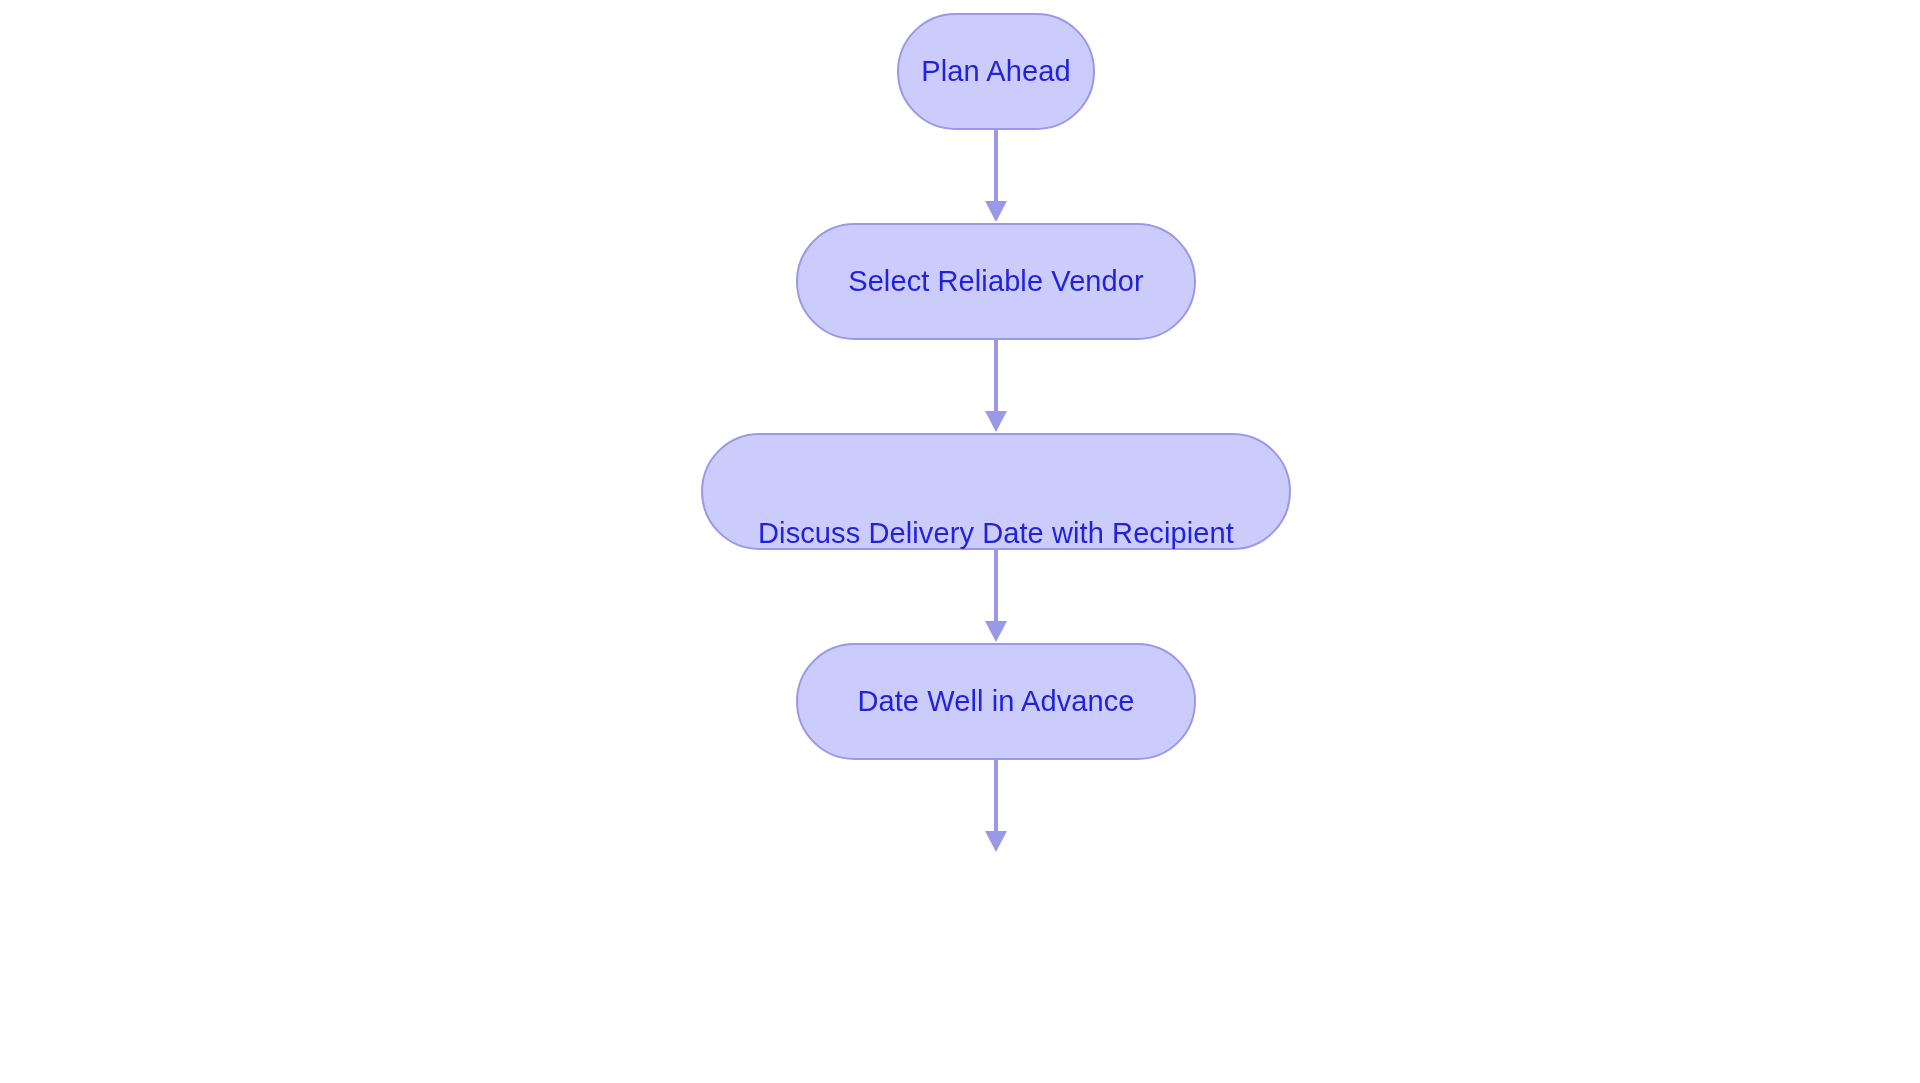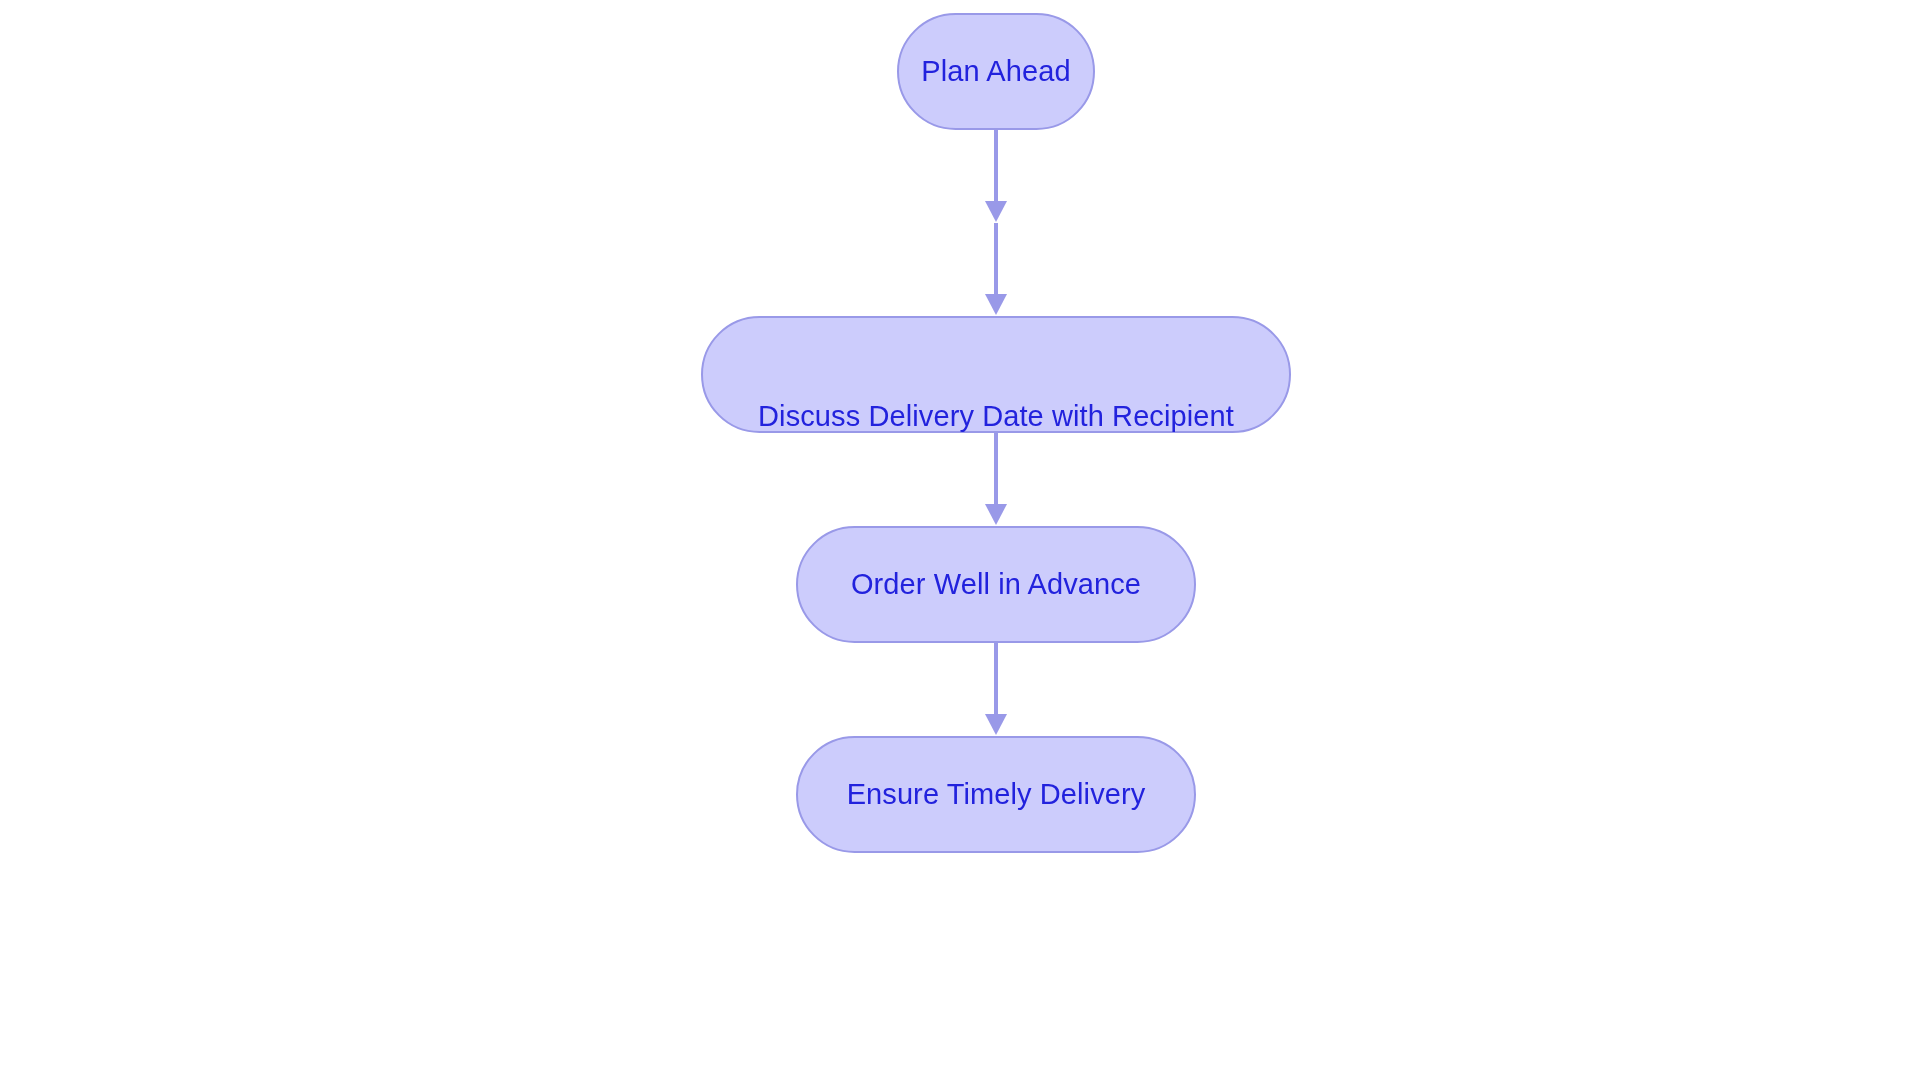--- a/index.html
+++ b/index.html
@@ -102,42 +102,42 @@
 
     <div class="flow-node w-n0">
       <span class="flow-node-label">Plan Ahead</span>
     </div>
 
     <div class="flow-connector">
       <span class="conn-line"></span>
       <span class="conn-head"></span>
     </div>
 
+    <div class="flow-node w-n1">
+      <span class="flow-node-label">Select Reliable Vendor</span>
+    </div>
 
     <div class="flow-connector">
       <span class="conn-line"></span>
       <span class="conn-head"></span>
     </div>
 
     <div class="flow-node w-n2">
       <span class="flow-node-label">Discuss Delivery Date with Recipient</span>
     </div>
 
     <div class="flow-connector">
       <span class="conn-line"></span>
       <span class="conn-head"></span>
     </div>
 
     <div class="flow-node w-n3">
-      <span class="flow-node-label">Order Well in Advance</span>
+      <span class="flow-node-label">Date Well in Advance</span>
     </div>
 
     <div class="flow-connector">
       <span class="conn-line"></span>
       <span class="conn-head"></span>
     </div>
 
-    <div class="flow-node w-n4">
-      <span class="flow-node-label">Ensure Timely Delivery</span>
-    </div>
 
   </div>
 </div>
 
 </body></html>

